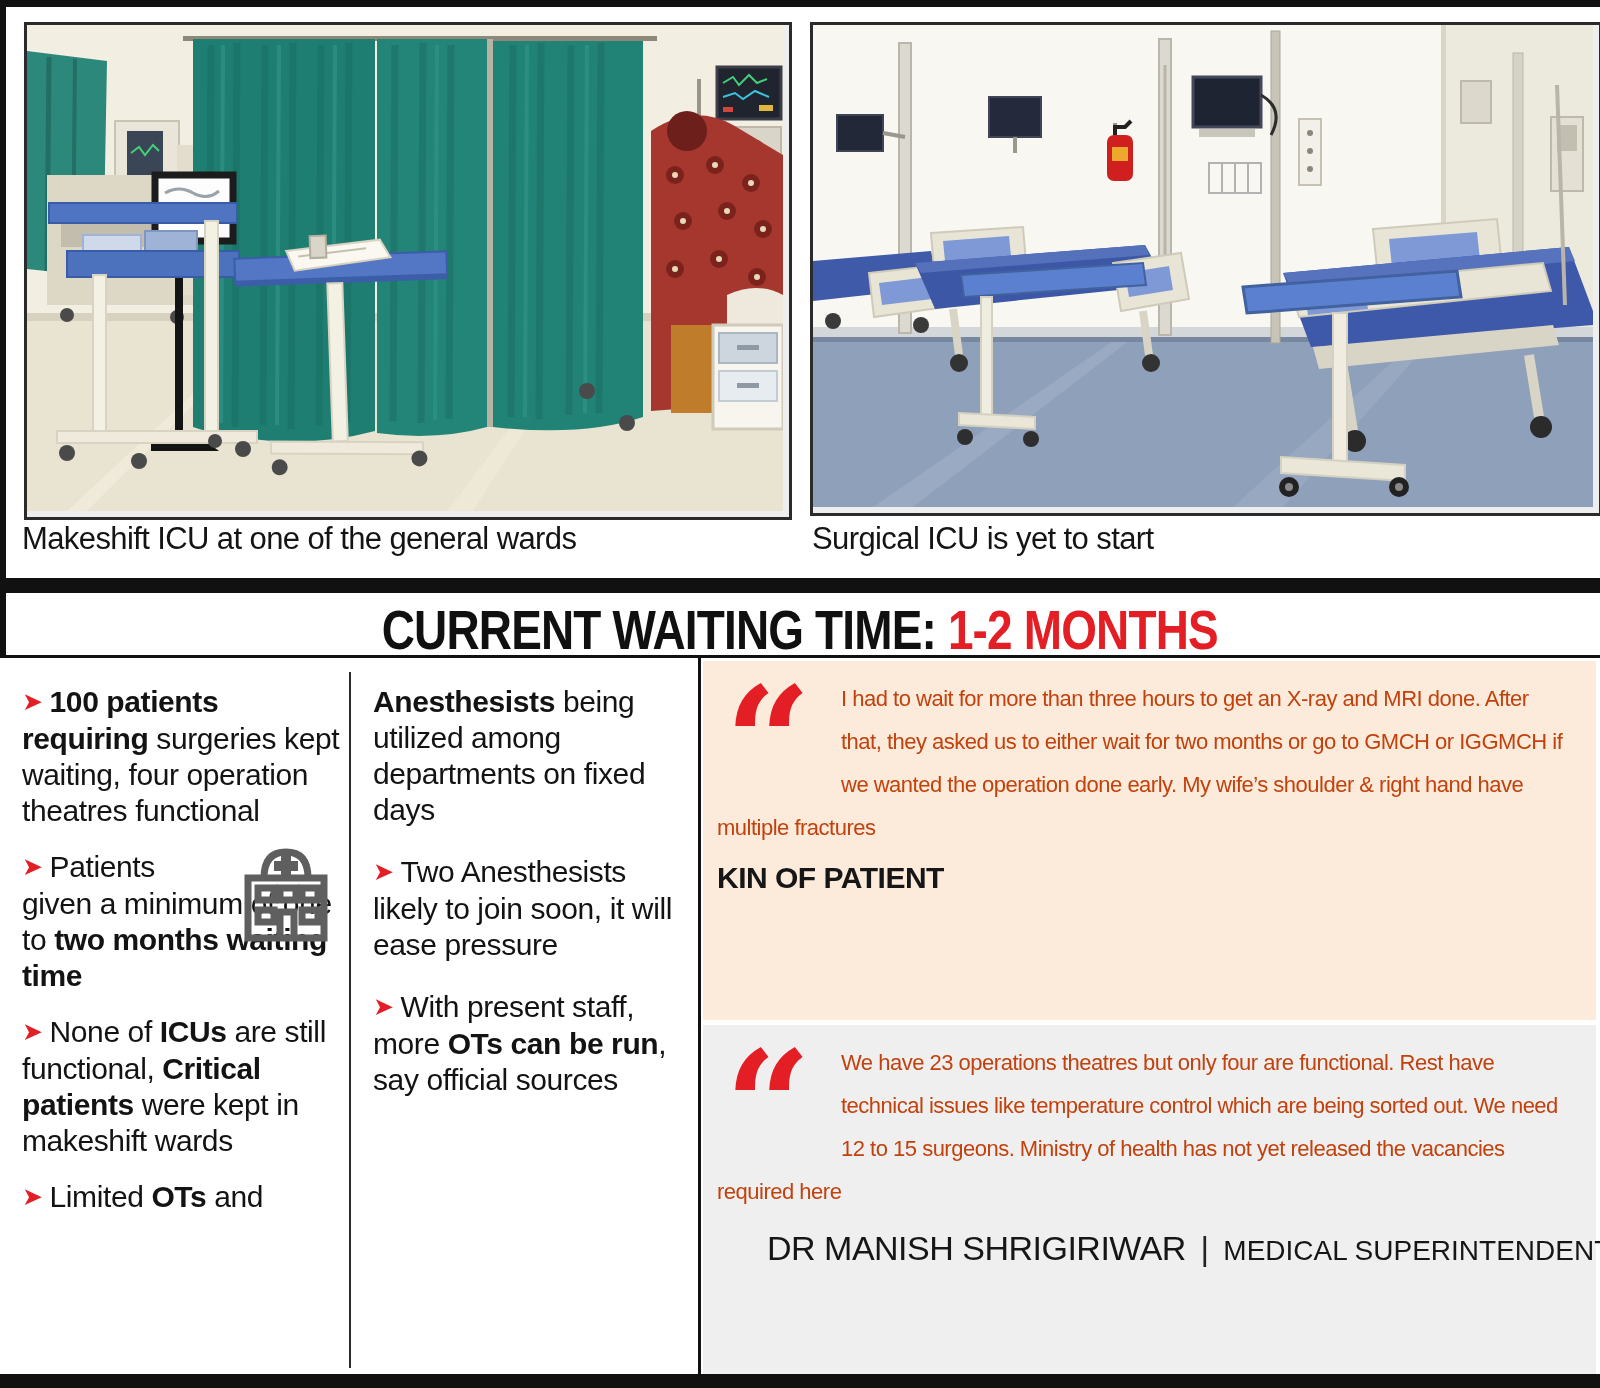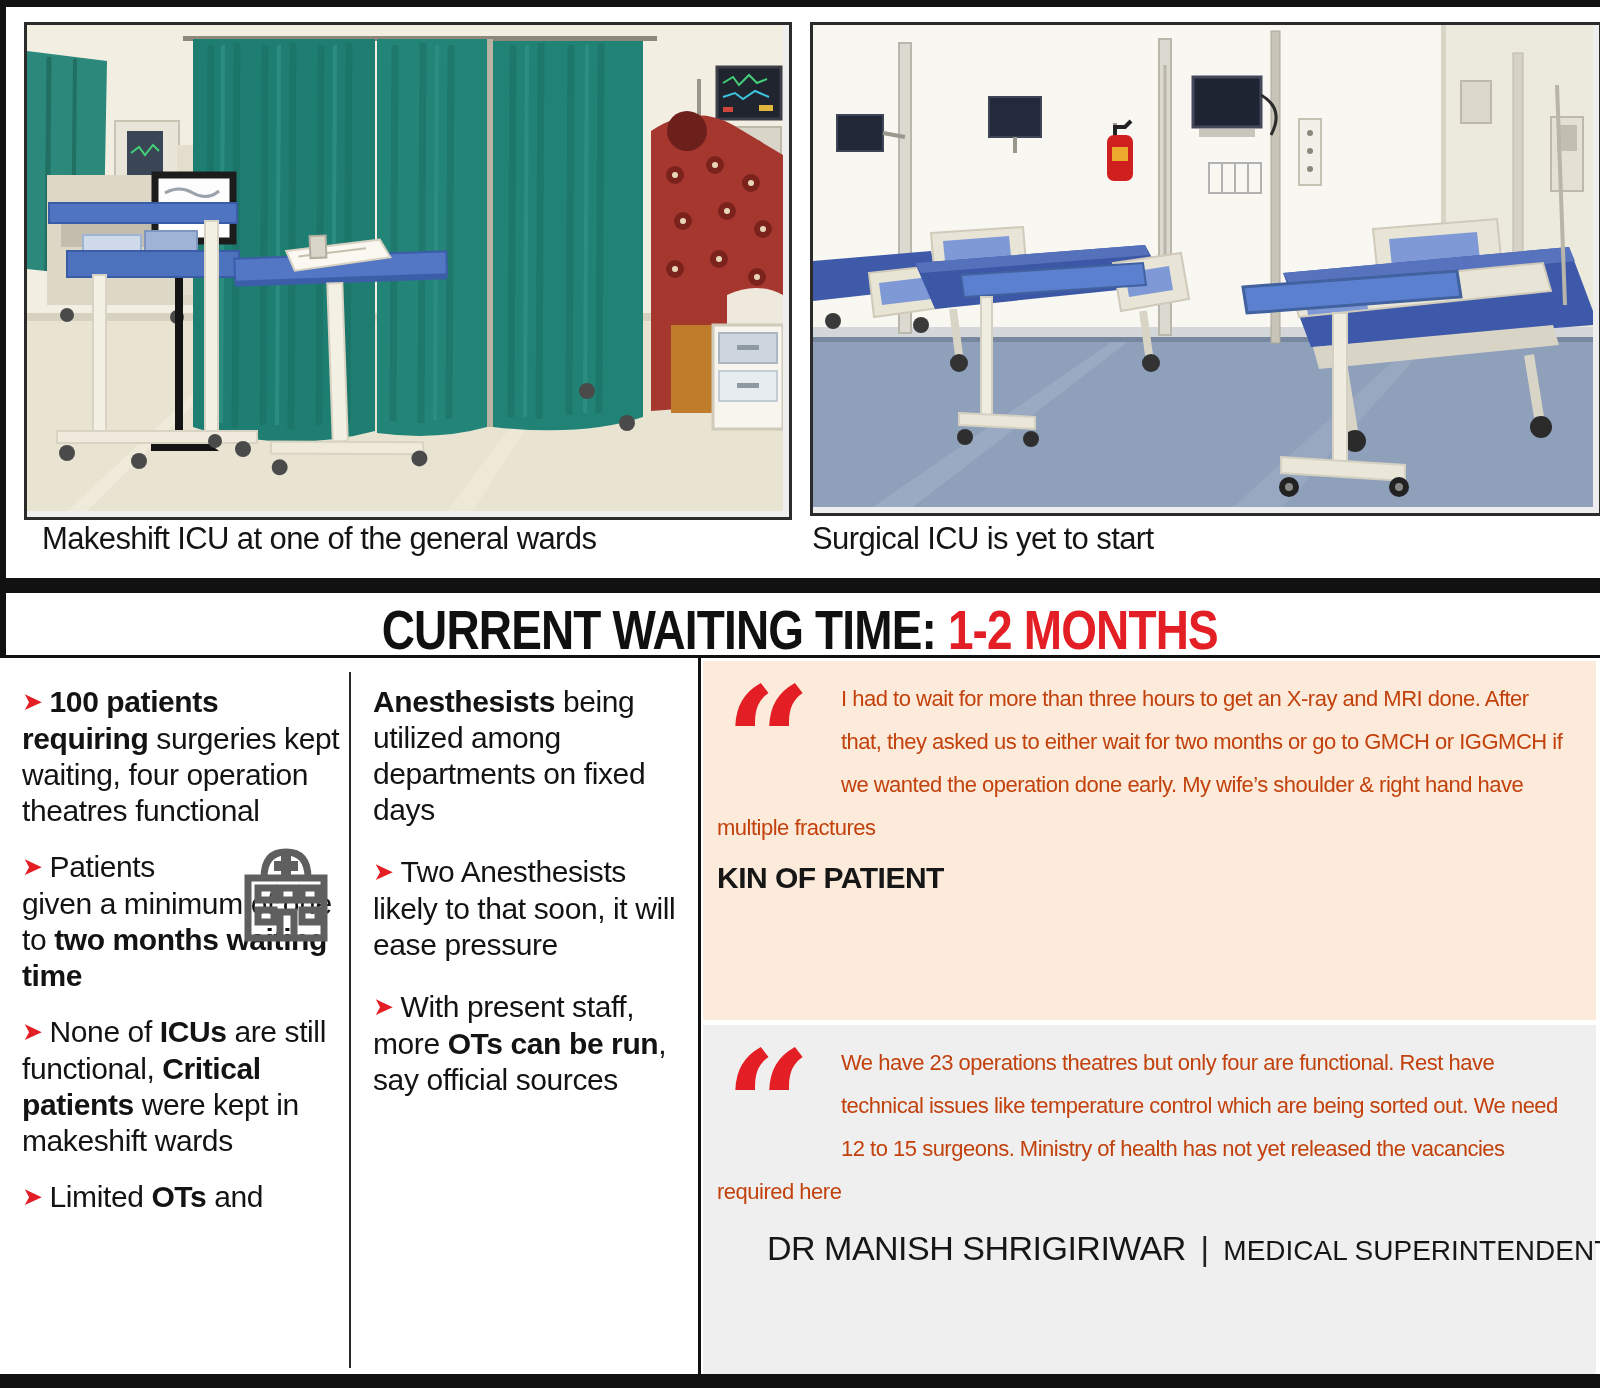--- a/index.html
+++ b/index.html
@@ -18,21 +18,21 @@
   #frame-top{left:0;top:0;width:1600px;height:7px}
   #frame-left{left:0;top:0;width:6px;height:1388px}
   #frame-bottom{left:0;top:1374px;width:1600px;height:14px}
 
   .photo{position:absolute;border:3px solid #2b2b2b;overflow:hidden;background:#eee}
   #photo-left{left:24px;top:22px;width:762px;height:492px}
   #photo-right{left:810px;top:22px;width:786px;height:488px}
   .photo svg{display:block}
 
   .caption{position:absolute;top:521px;font-size:31px;letter-spacing:-0.6px;color:#141414;white-space:nowrap}
-  #caption-left{left:42px}
+  #caption-left{left:22px}
   #caption-right{left:812px}
 
   #divider-bar{left:0;top:578px;width:1600px;height:15px}
 
   .headline{position:absolute;left:0;top:597px;width:1600px;text-align:center;white-space:nowrap;}
   .headline .inner{display:inline-block;transform:scaleX(0.82);transform-origin:50% 50%;
     font-weight:bold;font-size:56px;letter-spacing:-1px;color:#101010}
   .headline .red{color:var(--red)}
 
   #content{position:absolute;left:0;top:655px;width:1600px;height:719px;border-top:3px solid #111;background:#fff;box-sizing:border-box}
@@ -353,21 +353,21 @@
     </div>
   </div>
   <div id="vd1"></div>
 
   <div id="col2">
     <div class="bullets">
       <div class="bullet">
         <span class="btext"><b>Anesthesists</b> being utilized among departments on fixed days</span>
       </div>
       <div class="bullet">
-        <span class="arrow">➤</span><span class="btext">Two Anesthesists likely to that soon, it will ease pressure</span>
+        <span class="arrow">➤</span><span class="btext">Two Anesthesists likely to join soon, it will ease pressure</span>
       </div>
       <div class="bullet">
         <span class="arrow">➤</span><span class="btext">With present staff, more <b>OTs can be run</b>, say official sources</span>
       </div>
     </div>
   </div>
   <div id="vd2"></div>
 
   <div class="qbox" id="quote1">
     <div class="qmark">“</div>

